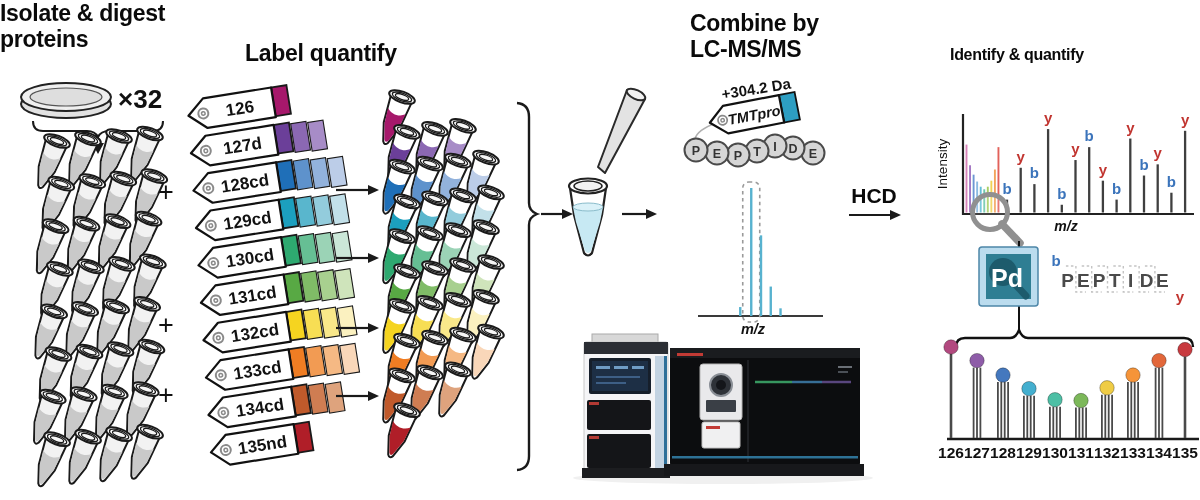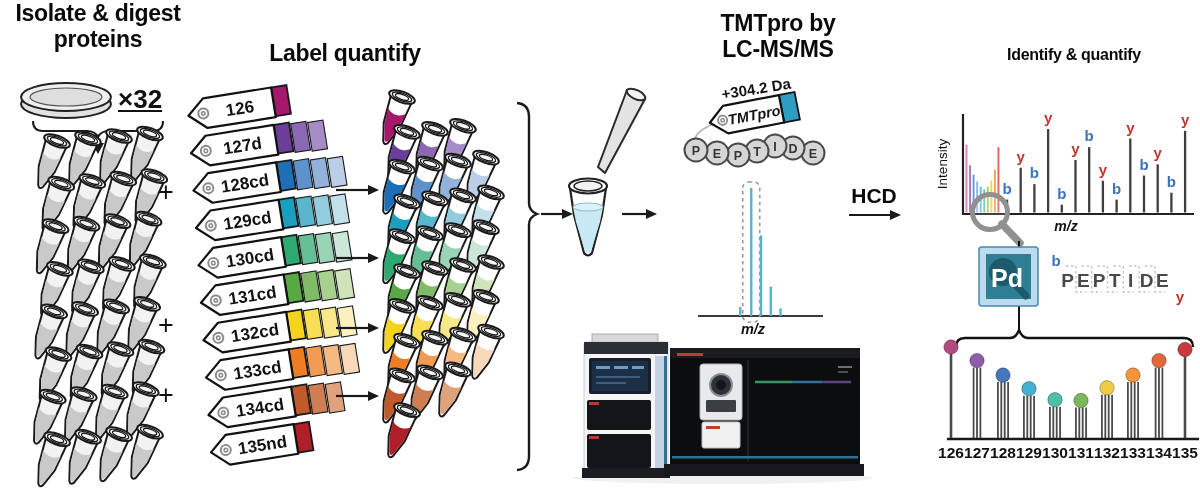--- a/index.html
+++ b/index.html
@@ -1,22 +1,22 @@
 <!DOCTYPE html>
 <html><head>
 <meta charset="utf-8">
 <style>
   html,body{margin:0;padding:0;background:#fff;}
   .stage{position:relative;width:1200px;height:500px;background:#fff;overflow:hidden;
          font-family:"Liberation Sans",sans-serif;}
   .stage svg{position:absolute;left:0;top:0;font-family:"Liberation Sans",sans-serif;}
   .hdr{position:absolute;font-weight:700;font-size:23px;line-height:26px;color:#0a0a0a;
-       text-align:center;letter-spacing:-0.3px;}
+       text-align:left;letter-spacing:-0.3px;}
   .plus{position:absolute;font-size:27px;font-weight:500;color:#111;transform:translate(-50%,-50%);}
-  .mult{position:absolute;font-size:26px;font-weight:700;color:#111;text-decoration:underline;}
+  .mult{position:absolute;font-size:26px;font-weight:700;color:#111;}
 </style>
 </head>
 <body>
 
 <div class="stage">
 
   <svg width="1200" height="500" viewBox="0 0 1200 500">
 
     <g>
       <ellipse cx="723" cy="478" rx="150" ry="6" fill="#f0f0f0"></ellipse>
@@ -816,21 +816,21 @@
         <text x="1185" y="457.5" text-anchor="middle" font-size="15.5" font-weight="700" fill="#111">135</text>
       </g>
   </svg>
 
   <div class="hdr" style="left:0;top:8;width:196px">
     <span>Isolate &amp; digest</span><br>
     <span>proteins</span>
   </div>
   <div class="hdr" style="left:245px;top:40px;width:200px">Label quantify</div>
   <div class="hdr" style="left:690px;top:10px;width:176px">
-    <span>TMTpro by</span><br>
+    <span>Combine by</span><br>
     <span>LC-MS/MS</span>
   </div>
   <div class="hdr" style="left:950px;top:42px;width:248px;font-size:16px">Identify &amp; quantify</div>
 
   <div class="mult" style="left:118px;top:84px">×32</div>
   <span class="plus" style="left:166px;top:192px">+</span>
   <span class="plus" style="left:166px;top:325px">+</span>
   <span class="plus" style="left:166px;top:395px">+</span>
 </div>
 

